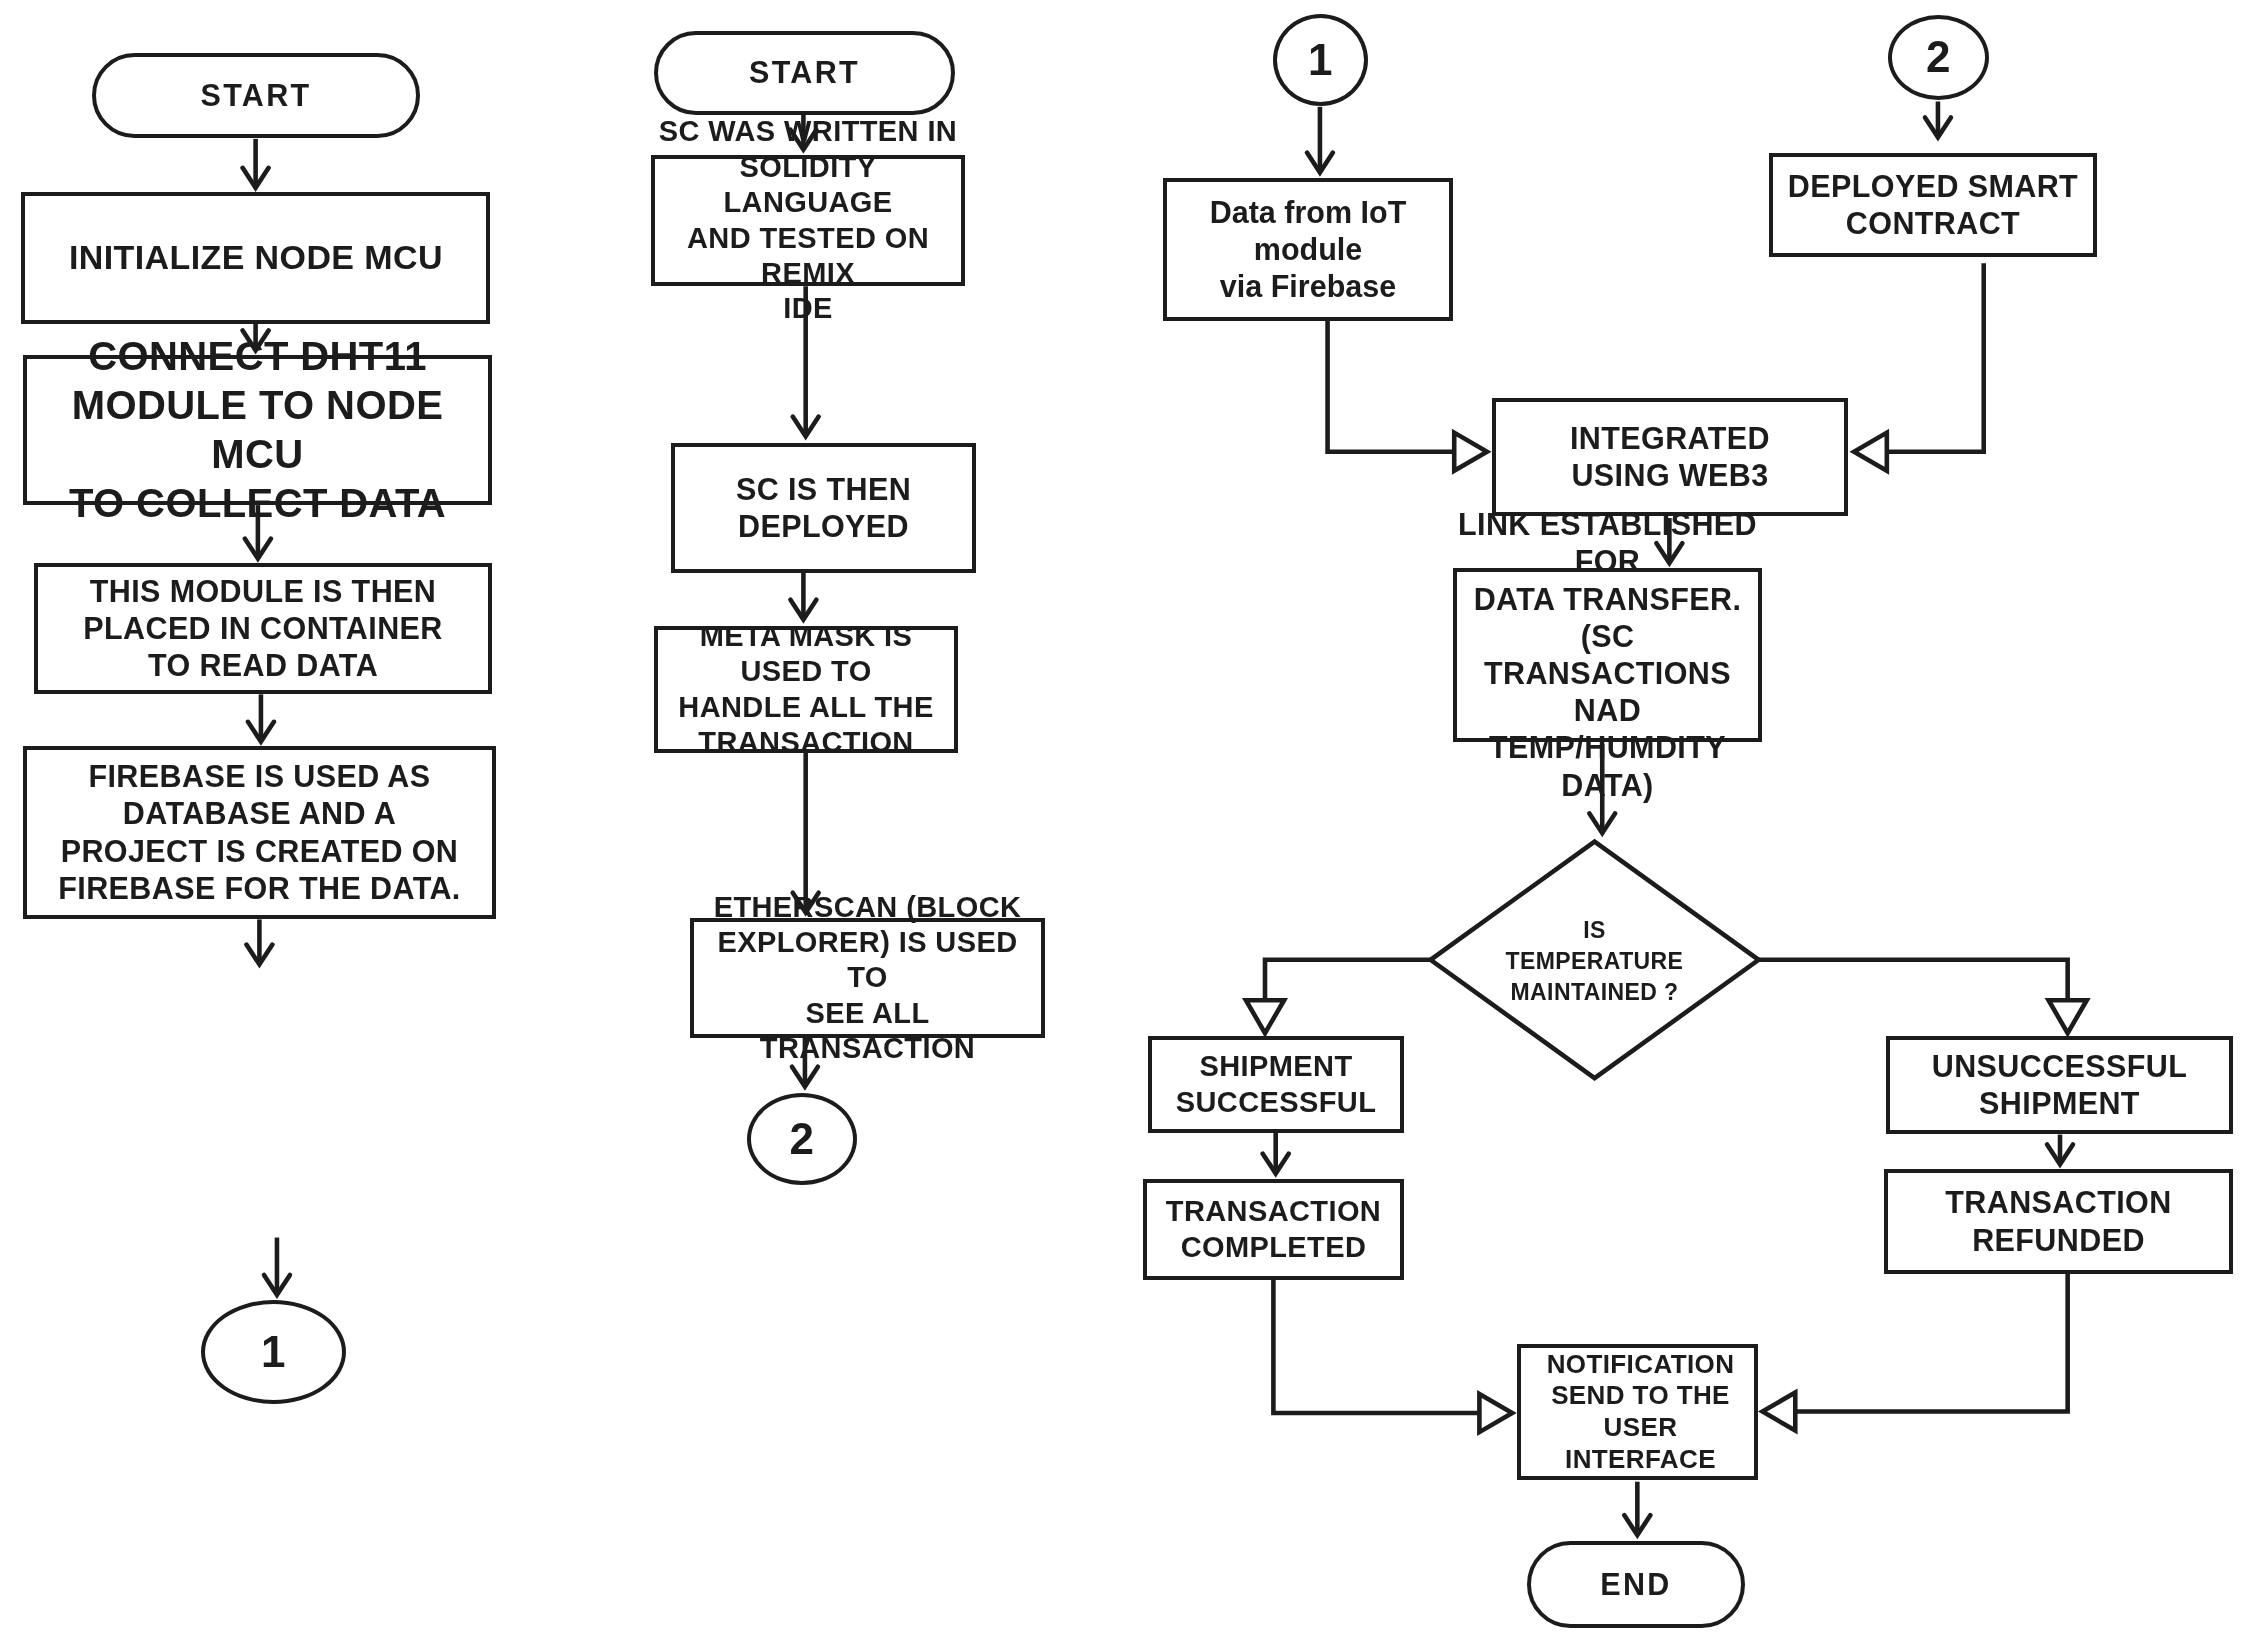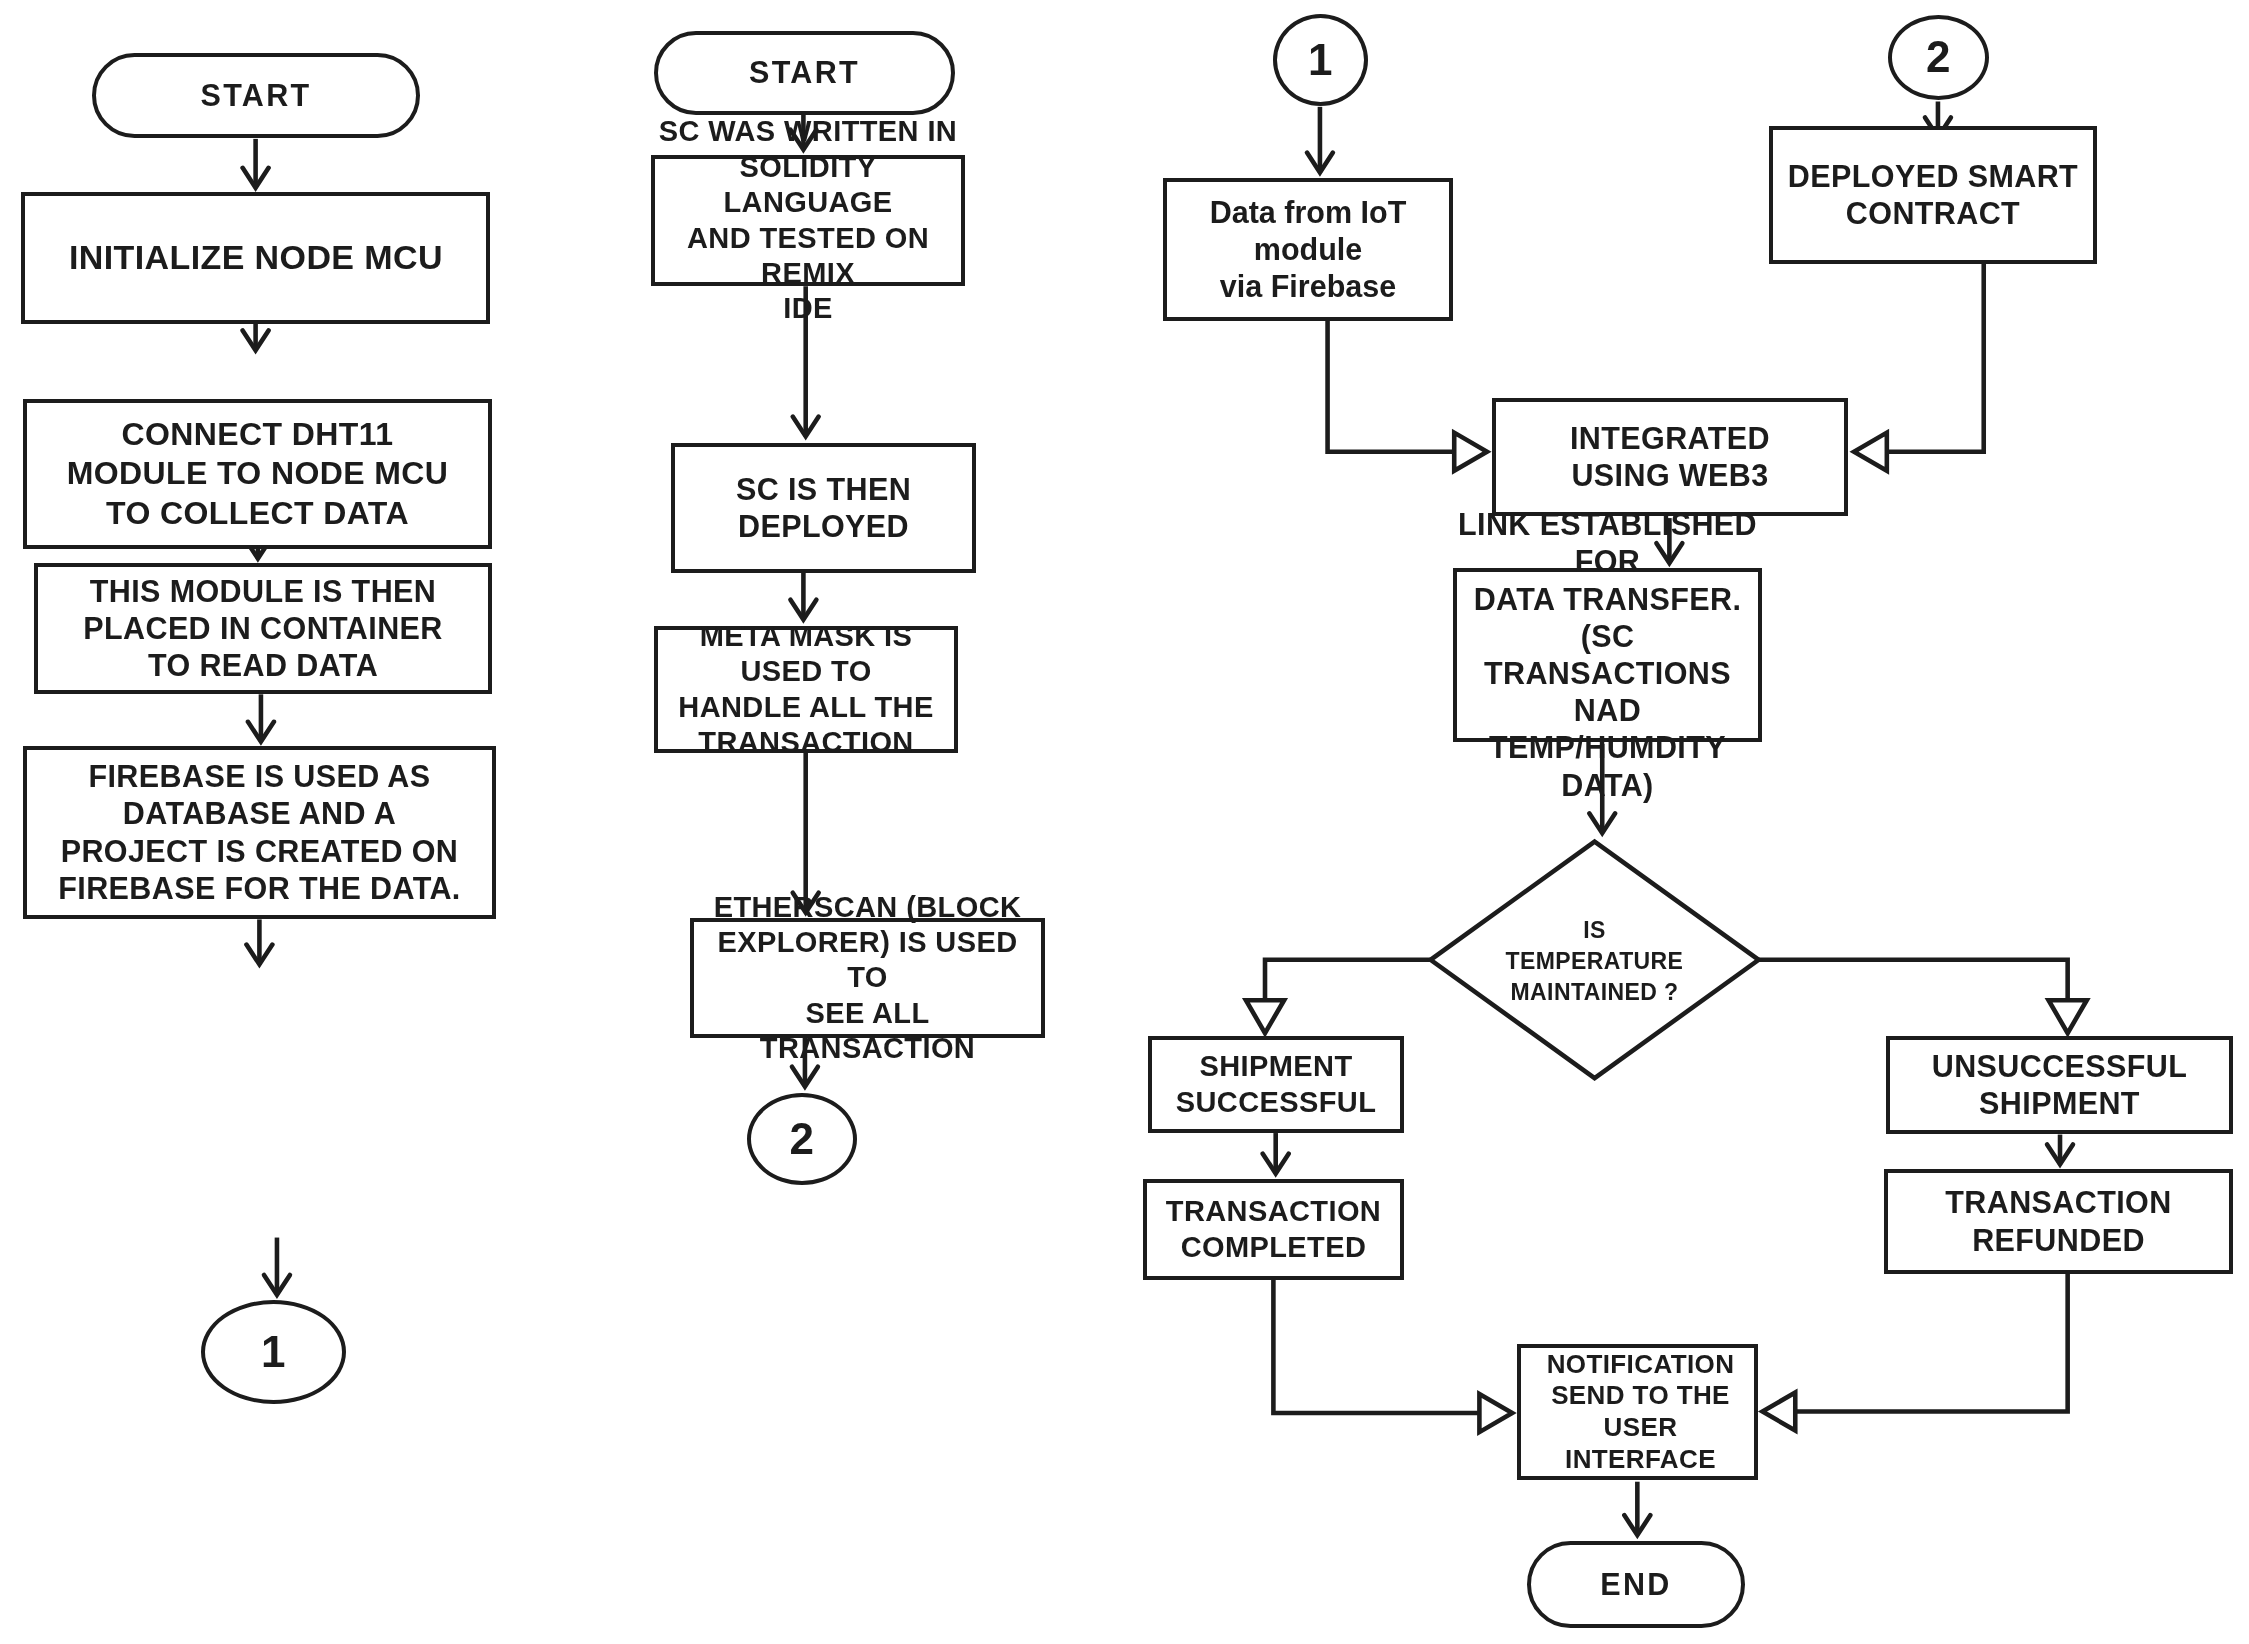--- a/index.html
+++ b/index.html
@@ -21,21 +21,21 @@
     box-sizing:border-box;
     font-weight:700;
     letter-spacing:0.4px;
     line-height:1.22;
   }
   .label{white-space:pre-line;}
   .terminator{border-radius:46px;font-size:30.5px;letter-spacing:2.3px;}
   .oval{border-radius:50%;font-size:44px;}
   .plain{border:none;background:transparent;z-index:3;}
   .fs44{font-size:34px;}
-  .fs42{font-size:32px;margin-top:44px;}
+  .fs42{font-size:40px;}
   .fs40{font-size:30.5px;}
   .fs38{font-size:29px;}
   .fs34{font-size:26px;}
   .fs30{font-size:23px;line-height:1.35;}
 </style>
 </head>
 <body>
 
 <div id="canvas">
 
@@ -150,21 +150,21 @@
 
   <div class="node oval" style="left:1888px;top:14.5px;width:101px;height:85px;">
     <span class="label">2</span>
   </div>
 
   <div class="node fs40" style="left:1163px;top:178px;width:290px;height:143px;letter-spacing:0;">
     <span class="label">Data from IoT module
 via Firebase</span>
   </div>
 
-  <div class="node fs40" style="left:1769px;top:126px;width:328px;height:138px;">
+  <div class="node fs40" style="left:1769px;top:153px;width:328px;height:104px;">
     <span class="label">DEPLOYED SMART
 CONTRACT</span>
   </div>
 
   <div class="node fs40" style="left:1492px;top:398px;width:356px;height:118px;">
     <span class="label">INTEGRATED
 USING WEB3</span>
   </div>
 
   <div class="node fs40" style="left:1453px;top:568px;width:309px;height:174px;align-items:center;">

